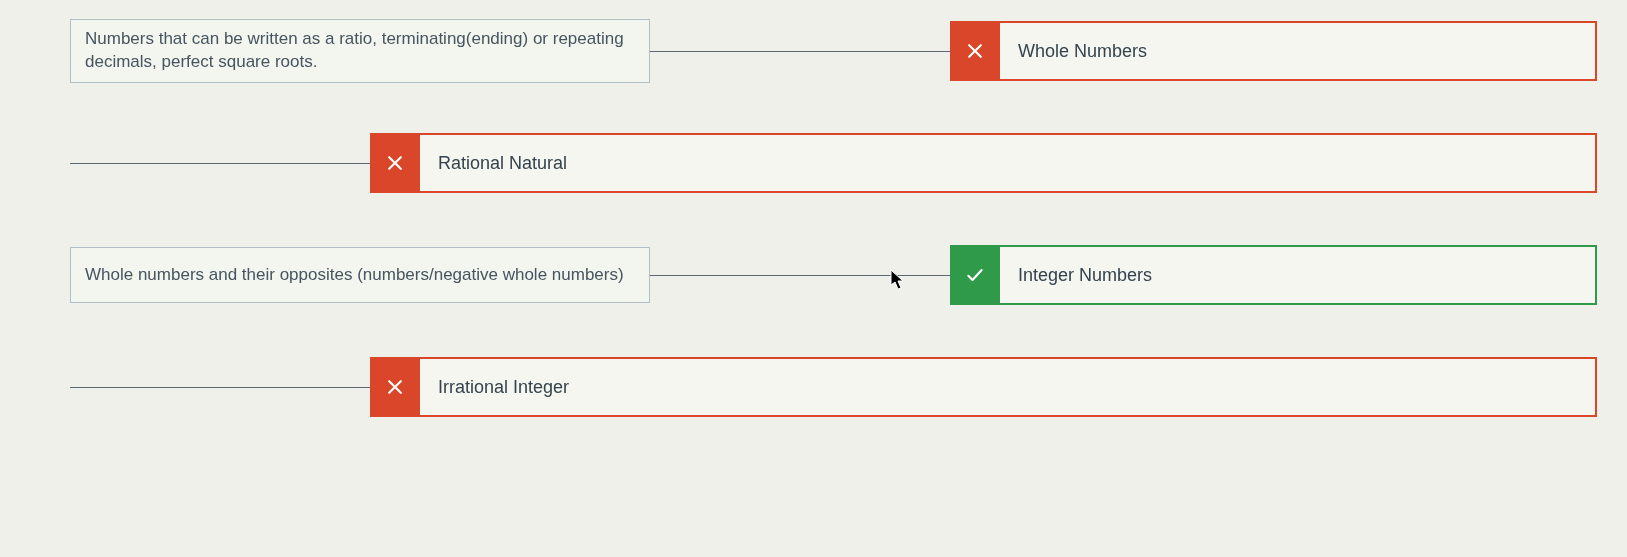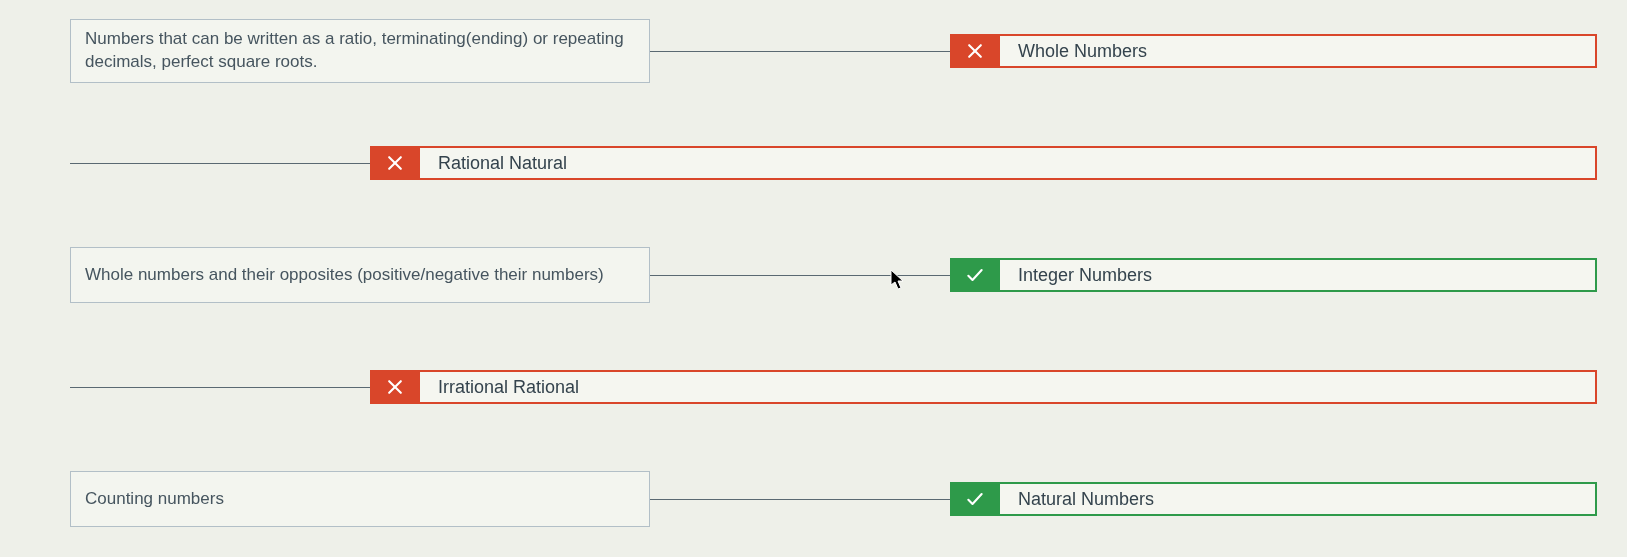--- a/index.html
+++ b/index.html
@@ -33,21 +33,21 @@
     .connector {
       flex: 0 0 300px;
       height: 1px;
       background: #5a6972;
       margin: 0;
     }
     .answer {
       flex: 1;
       display: flex;
       align-items: stretch;
-      height: 34px;
+      height: 60px;
     }
     .status-box {
       width: 50px;
       display: flex;
       align-items: center;
       justify-content: center;
       flex-shrink: 0;
     }
     .status-box.incorrect { background: #d9462a; }
     .status-box.correct { background: #2e9a4a; }
@@ -98,21 +98,21 @@
         <div class="status-box incorrect">
           <svg viewBox="0 0 24 24" fill="none" stroke="#ffffff" stroke-width="2.5" stroke-linecap="round">
             <line x1="5" y1="5" x2="19" y2="19"></line>
             <line x1="19" y1="5" x2="5" y2="19"></line>
           </svg>
         </div>
         <div class="answer-label">Rational Natural</div>
       </div>
     </div>
     <div class="row">
-      <div class="definition">Whole numbers and their opposites (positive/negative their numbers)</div>
+      <div class="definition">Whole numbers and their opposites (numbers/negative whole numbers)</div>
       <div class="connector"></div>
       <div class="cursor-holder">
         <div class="cursor"><svg viewBox="0 0 16 22">
             <path d="M1 1 L1 16 L5 13 L8 20 L11 19 L8 12 L13 12 Z" fill="#000" stroke="#fff" stroke-width="1"></path>
           </svg></div>
       </div>
       <div class="answer correct">
         <div class="status-box correct">
           <svg viewBox="0 0 24 24" fill="none" stroke="#ffffff" stroke-width="2.5" stroke-linecap="round" stroke-linejoin="round">
             <polyline points="4 13 9 18 20 6"></polyline>
@@ -123,28 +123,16 @@
     </div>
     <div class="row">
       <div class="connector"></div>
       <div class="answer incorrect">
         <div class="status-box incorrect">
           <svg viewBox="0 0 24 24" fill="none" stroke="#ffffff" stroke-width="2.5" stroke-linecap="round">
             <line x1="5" y1="5" x2="19" y2="19"></line>
             <line x1="19" y1="5" x2="5" y2="19"></line>
           </svg>
         </div>
-        <div class="answer-label">Irrational Rational</div>
-      </div>
-    </div>
-    <div class="row">
-      <div class="definition">Counting numbers</div>
-      <div class="connector"></div>
-      <div class="answer correct">
-        <div class="status-box correct">
-          <svg viewBox="0 0 24 24" fill="none" stroke="#ffffff" stroke-width="2.5" stroke-linecap="round" stroke-linejoin="round">
-            <polyline points="4 13 9 18 20 6"></polyline>
-          </svg>
-        </div>
-        <div class="answer-label">Natural Numbers</div>
+        <div class="answer-label">Irrational Integer</div>
       </div>
     </div>
   </div>
 
 </body></html>

